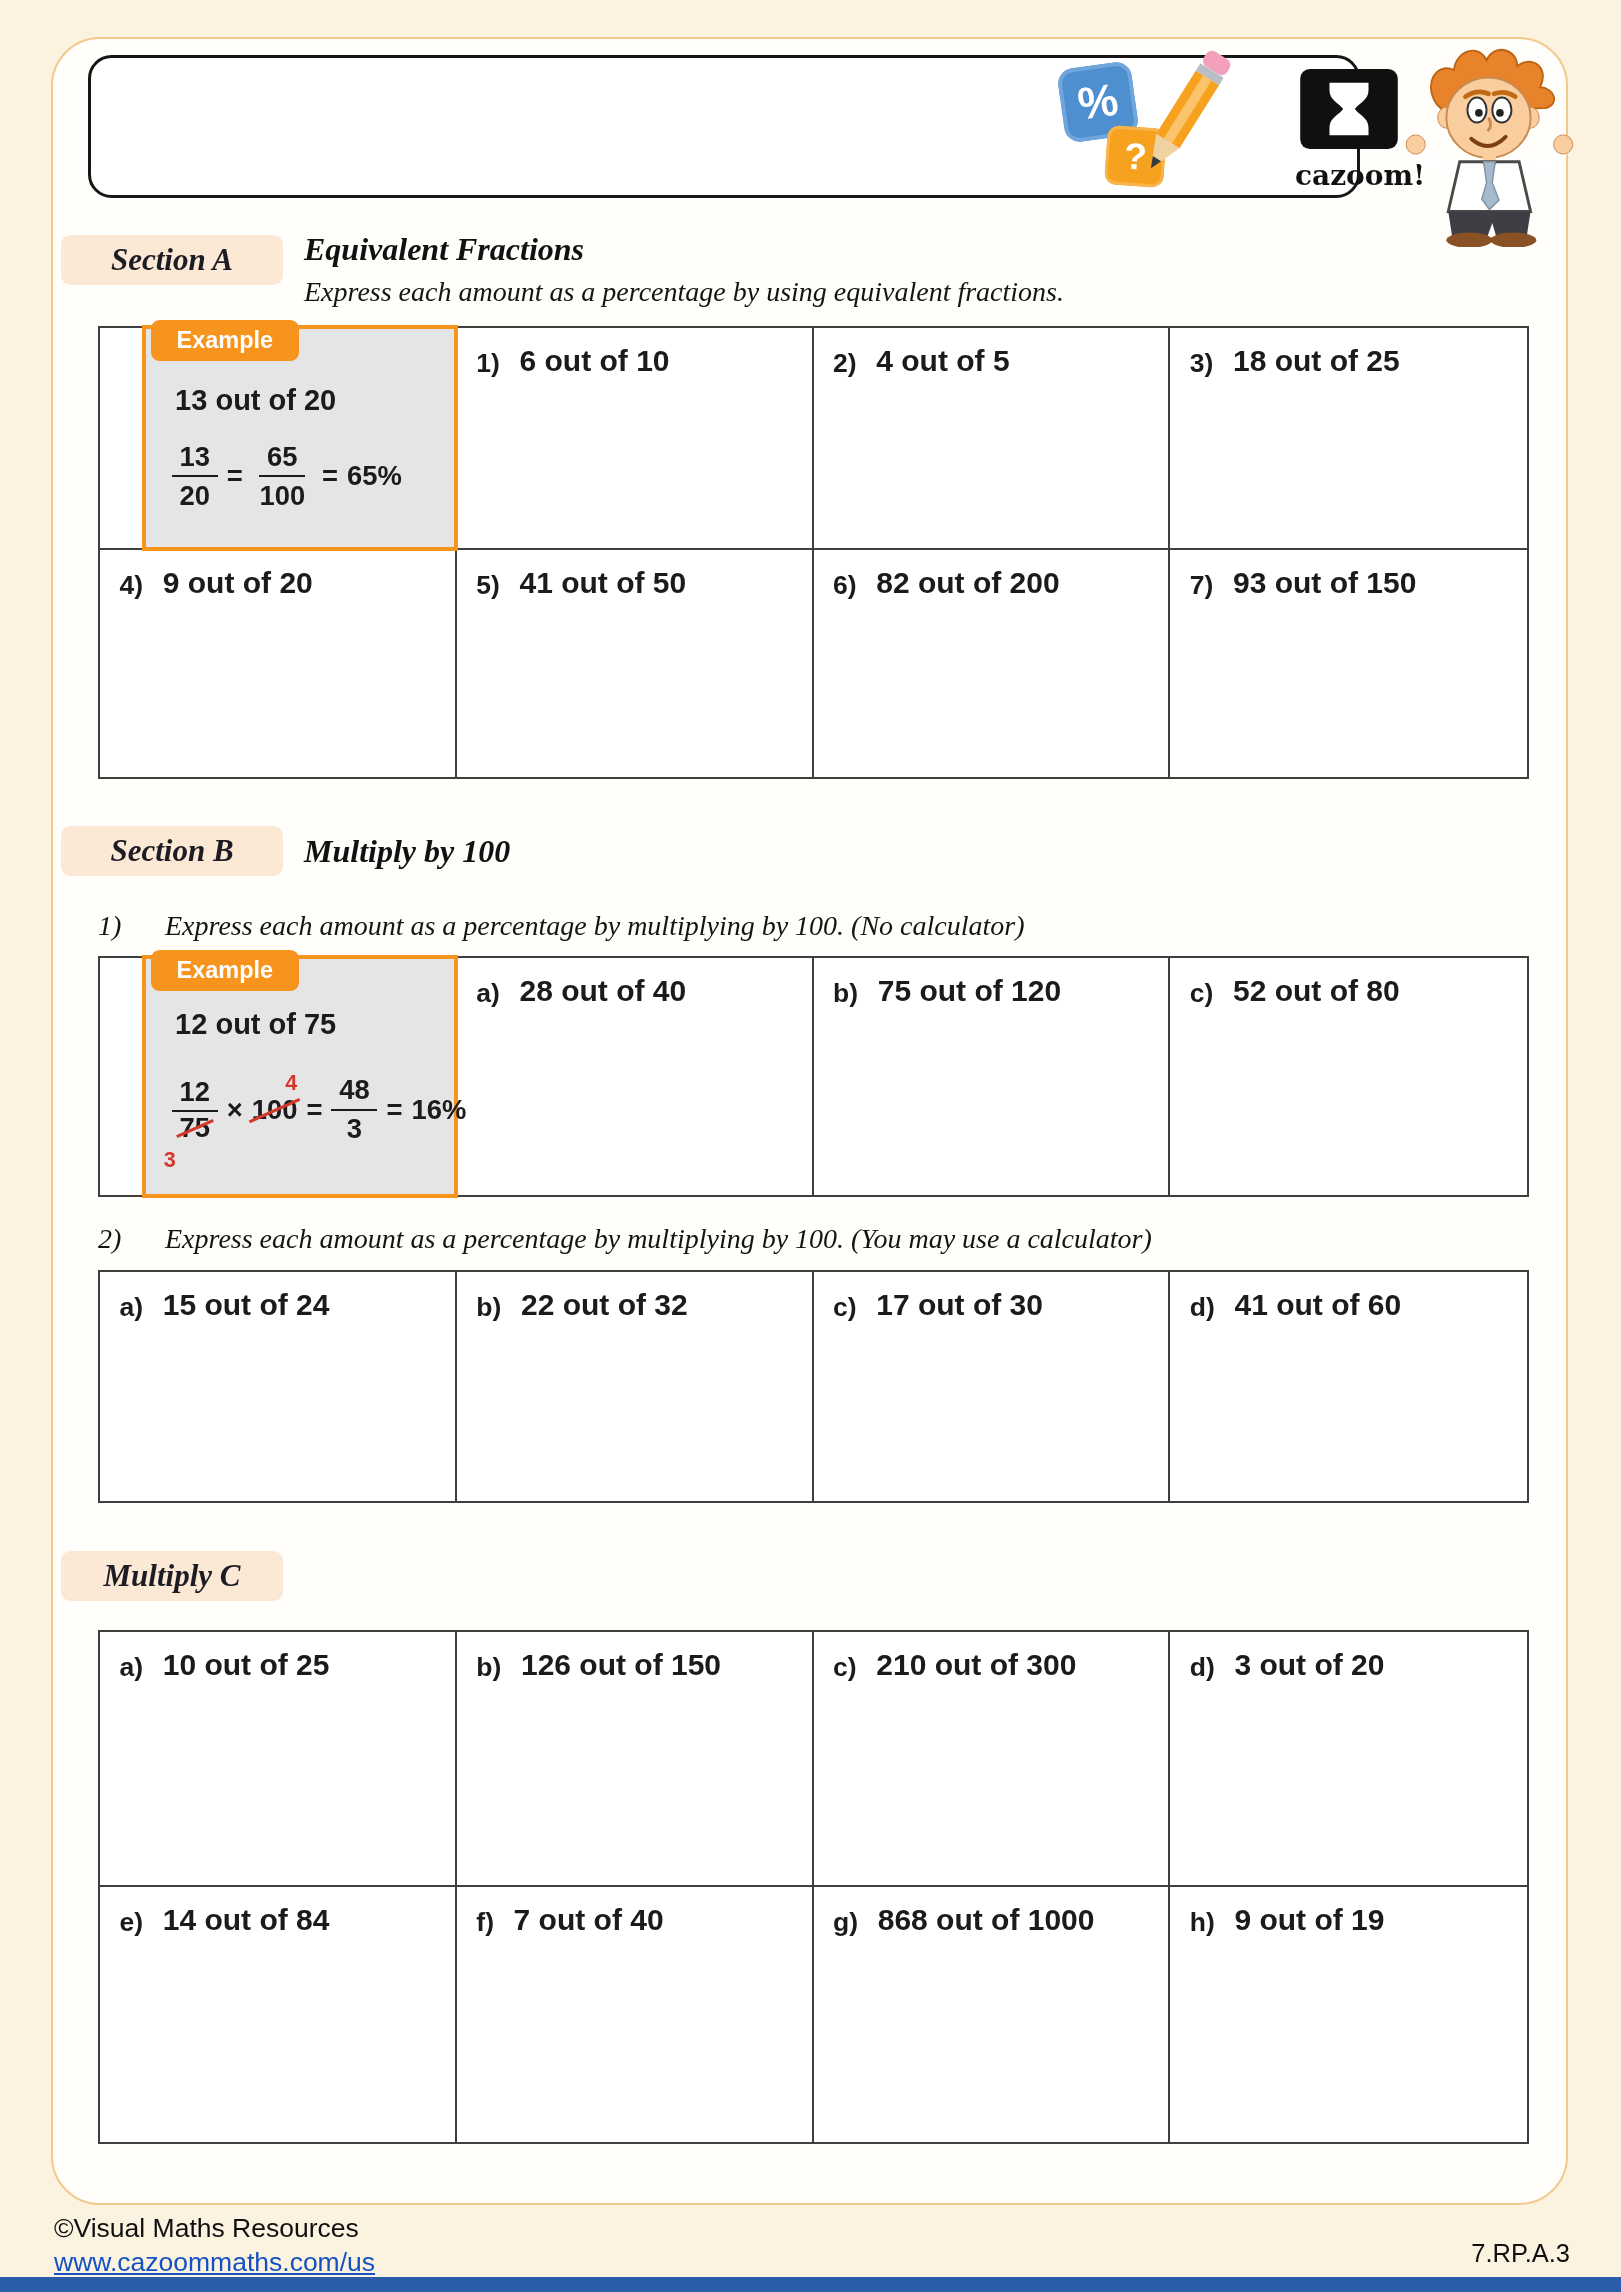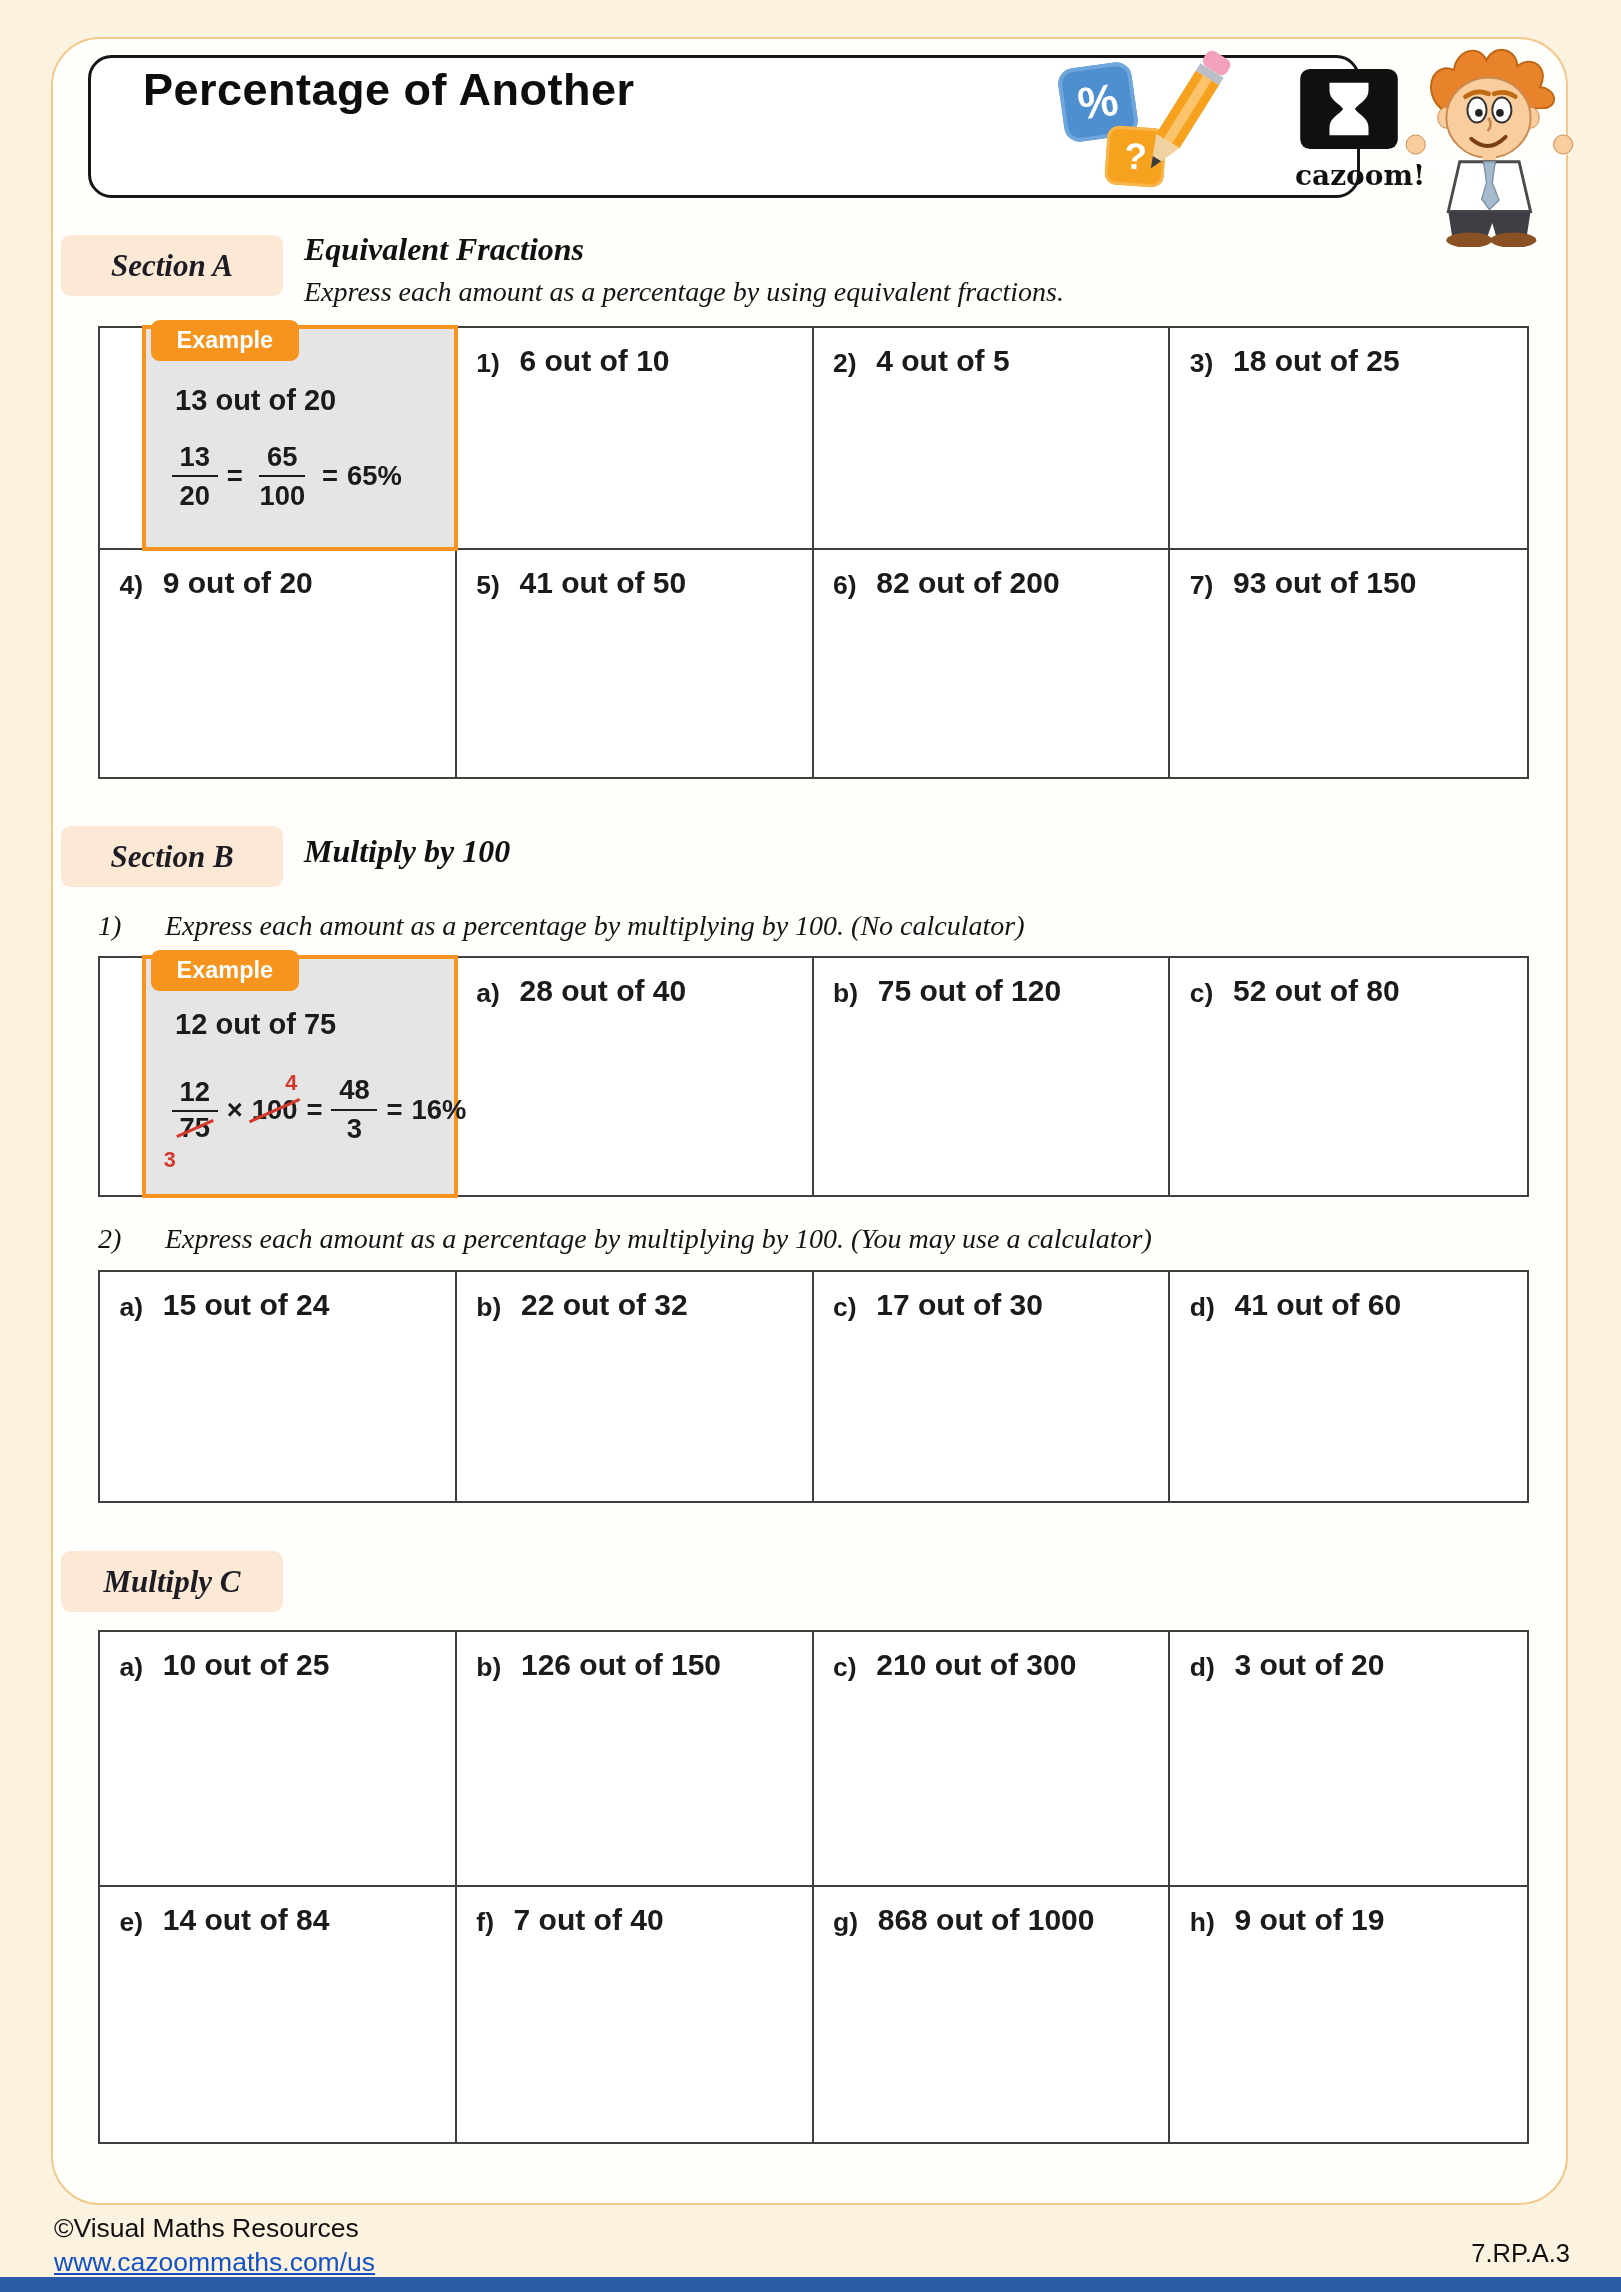--- a/index.html
+++ b/index.html
@@ -28,21 +28,21 @@
   .pct-tile{left:1061px;top:65px;width:74px;height:74px;background:#4E8FD0;border-radius:15.7px;
             transform:rotate(-8deg);font-size:45px;box-shadow:inset 0 0 0 3.9px #6FA6DC;}
   .q-tile{left:1106px;top:127px;width:59px;height:59px;background:#F6A21E;border-radius:11.8px;
           transform:rotate(4deg);font-size:37px;box-shadow:inset 0 0 0 2.9px #F8B54E;}
   .pencil{position:absolute;left:1157px;top:41px;width:55px;height:147px;transform:rotate(32deg);}
   .cazoom{position:absolute;left:1295px;top:69px;width:108px;text-align:center;}
   .cazoom-text{margin-top:5.9px;font-family:"DejaVu Serif","Liberation Serif",serif;font-weight:700;font-size:28px;color:#111;}
   .mascot{position:absolute;left:1387px;top:41px;}
 
   
-  .sec-label{position:absolute;left:61px;width:222px;height:61px;background:var(--peach);border-radius:9.8px;
+  .sec-label{position:absolute;left:61px;width:222px;height:50px;background:var(--peach);border-radius:9.8px;
              display:flex;align-items:center;justify-content:center;
              font-family:"Liberation Serif","DejaVu Serif",serif;font-style:italic;font-weight:700;font-size:31px;color:#1d1c24;}
   .sec-head{position:absolute;font-family:"Liberation Serif","DejaVu Serif",serif;font-style:italic;font-weight:700;font-size:32px;color:#111;}
   .sec-instr{position:absolute;font-family:"Liberation Serif","DejaVu Serif",serif;font-style:italic;font-size:28px;color:#141414;}
 
   
   .wtable{position:absolute;display:grid;background:#fff;border:2.9px solid var(--tborder);}
   .cell{border-right:2px solid var(--tborder);border-bottom:2px solid var(--tborder);
         padding:15.7px 7.8px 0 19.6px;display:flex;gap:19.6px;align-items:flex-start;}
   .cell.lc{border-right:none;}
@@ -76,21 +76,20 @@
   .bottom-bar{position:absolute;left:0;right:0;bottom:0;height:15.7px;background:var(--bar);}
 </style>
 </head>
 <body>
 
 <div class="page">
   <div class="frame"></div>
 
   <div class="header-box"></div>
   <div class="title">
-    <div>Percentage of Another</div>
   </div>
   <div class="tile pct-tile">
     <span>%</span>
   </div>
   <div class="tile q-tile">
     <span>?</span>
   </div>
   <div class="pencil">
     <svg viewBox="0 0 56 150" width="55" height="147">
       <rect x="14" y="4" width="28" height="18" rx="7" fill="#F2A0BC"></rect>

